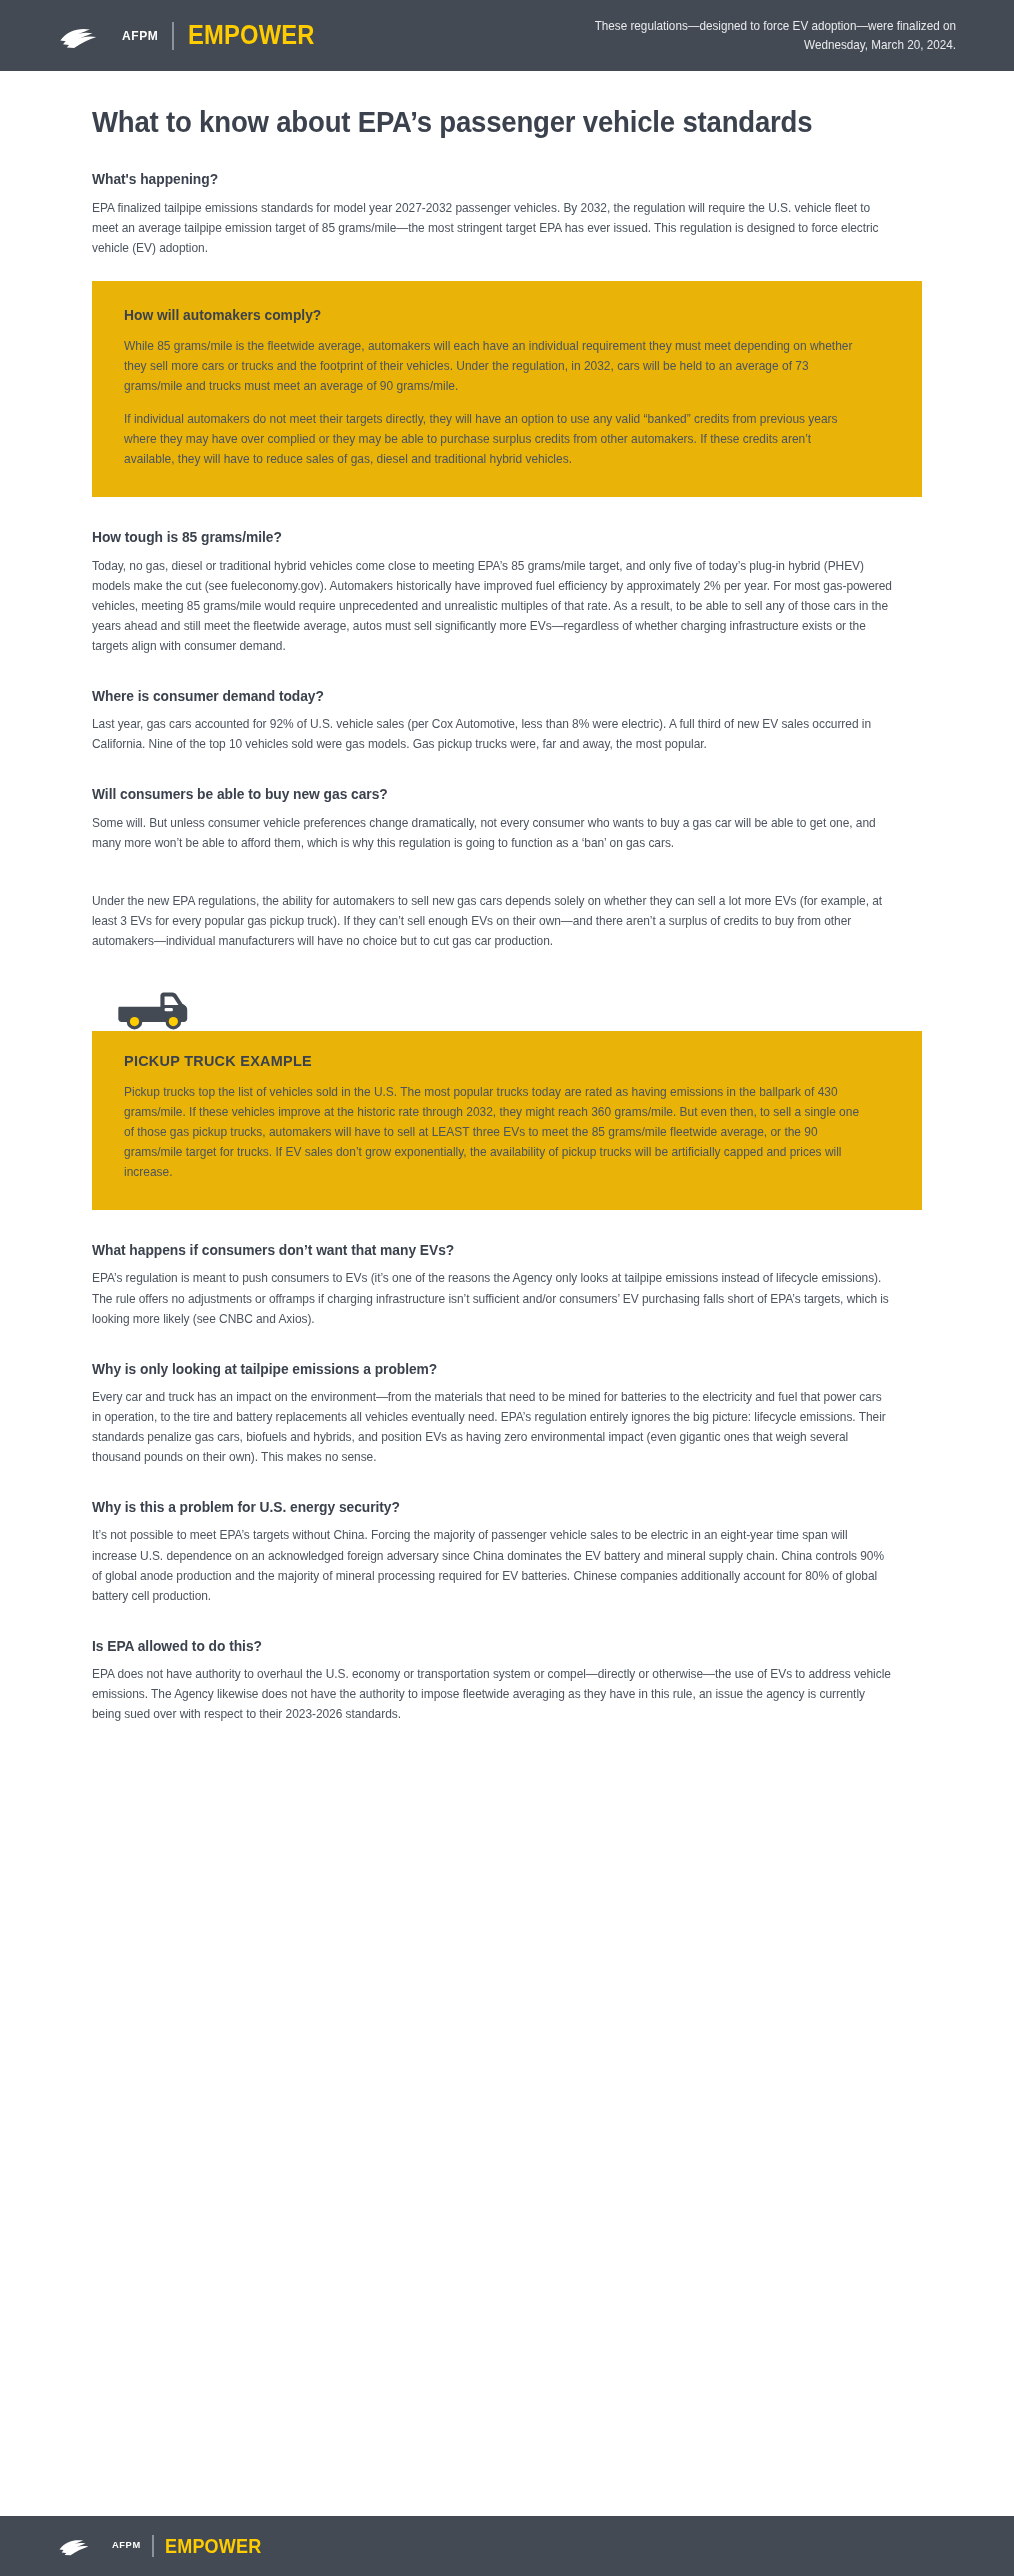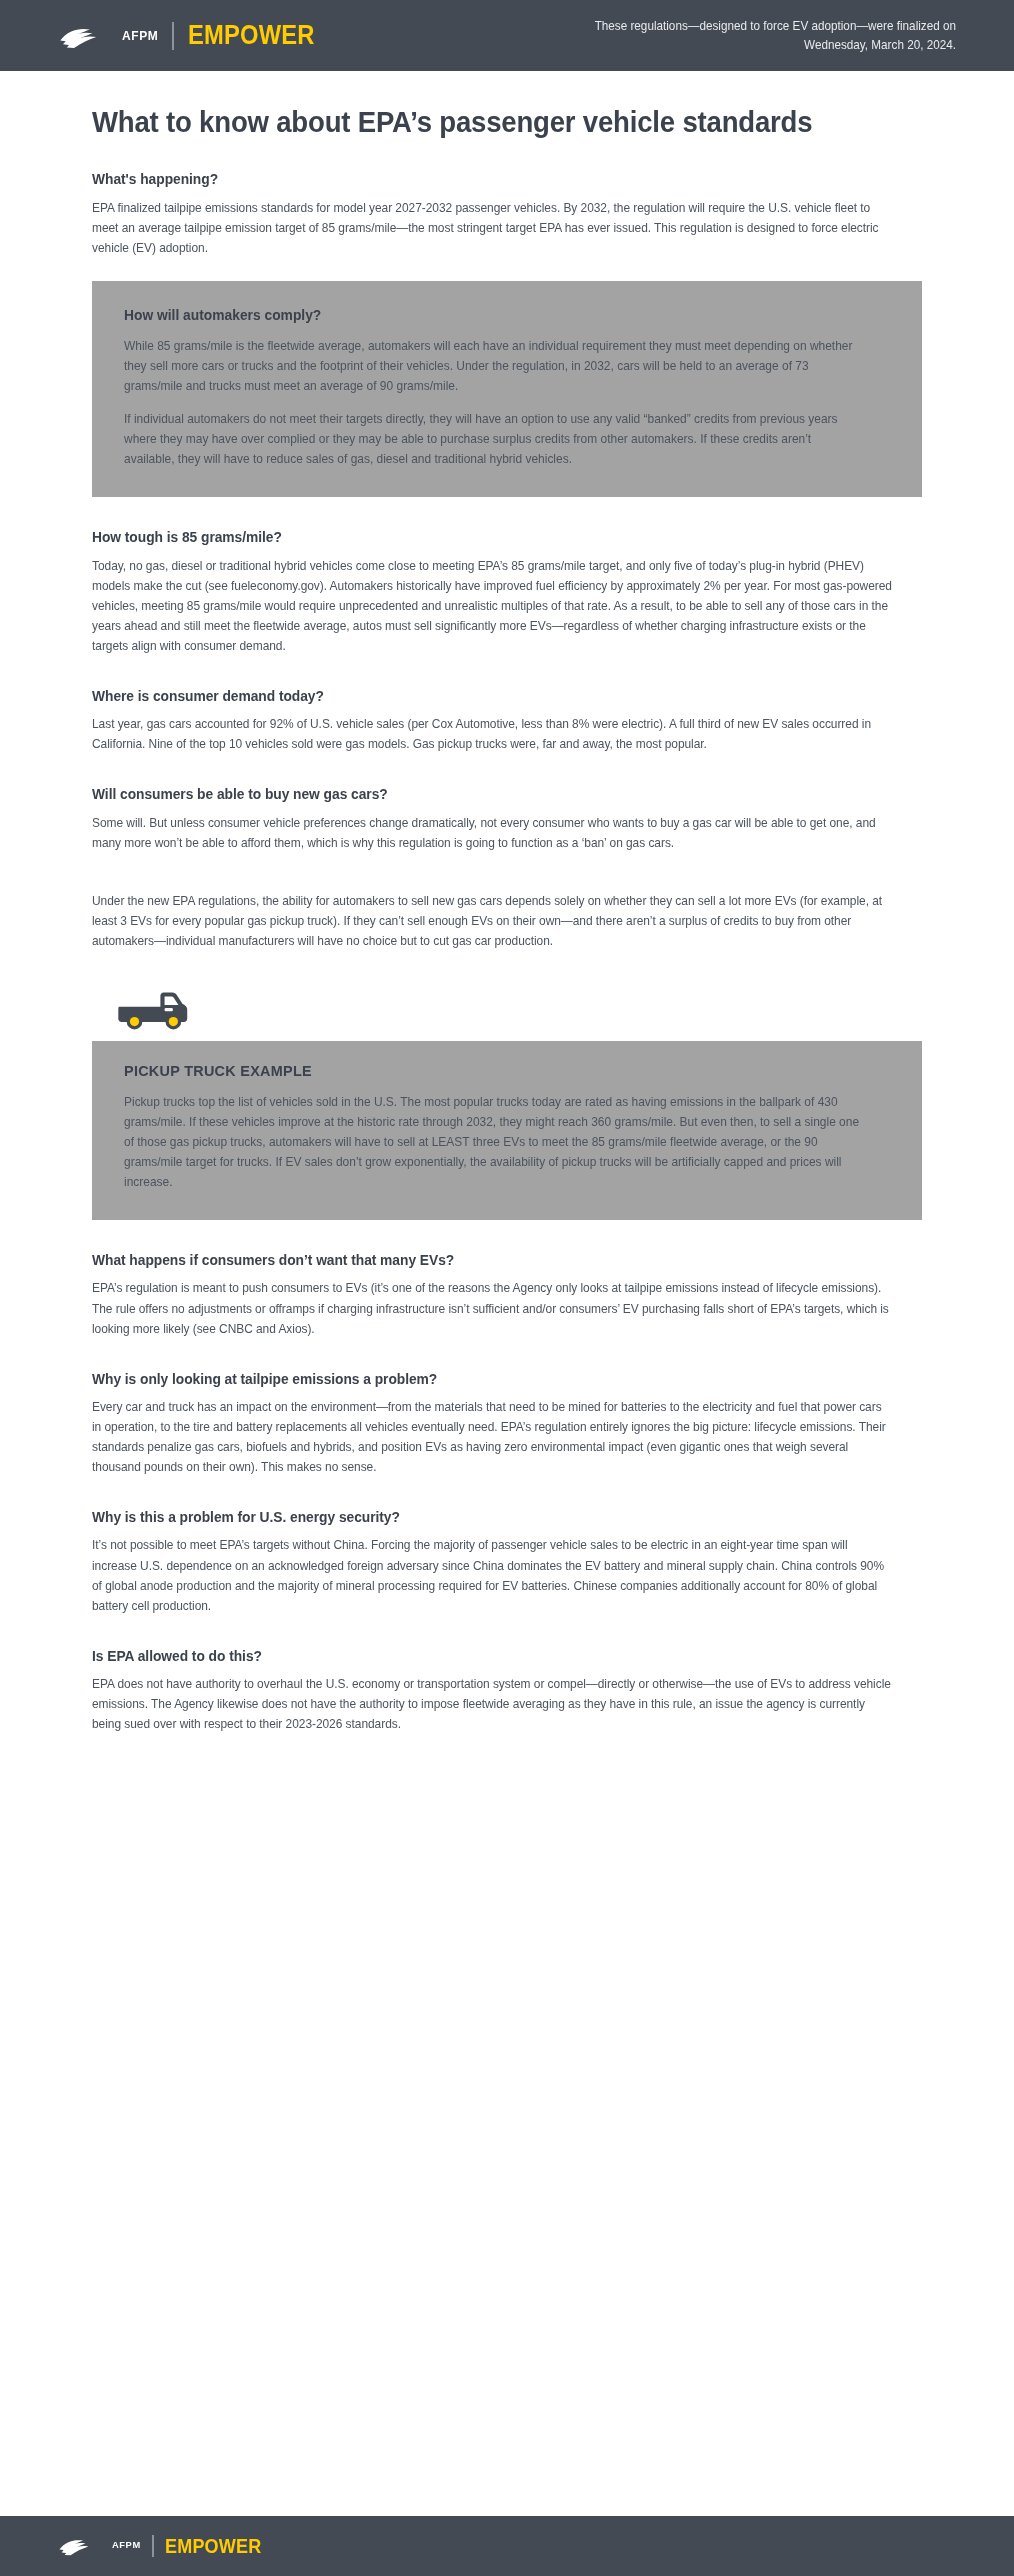--- a/index.html
+++ b/index.html
@@ -119,21 +119,21 @@
     letter-spacing: -0.05px;
     font-family: "Liberation Sans Narrow", "Liberation Sans", sans-serif;
     transform: scaleX(0.965);
     transform-origin: left center;
   }
 
   p.body:last-child { margin-bottom: 0; }
 
   
   .callout {
-    background: #a3a3a3;
+    background: #eab308;
     margin: 23px 0 0 0;
     padding: 26px 32px 28px 32px;
     position: relative;
   }
 
   .callout h3 {
     font-size: 14.4px;
     font-weight: bold;
     color: #3b424d;
     margin-bottom: 13px;
@@ -162,21 +162,21 @@
   
   .truck-block {
     margin-top: 37px;
     padding-left: 24px;
     height: 43px;
     position: relative;
     z-index: 2;
   }
 
   .callout.pickup {
-    margin-top: 10px;
+    margin-top: 0;
     padding-top: 20.5px;
   }
 
   .spacer-lg { height: 28px; }
 
   
   .footer {
     position: absolute;
     left: 0;
     bottom: 0;

